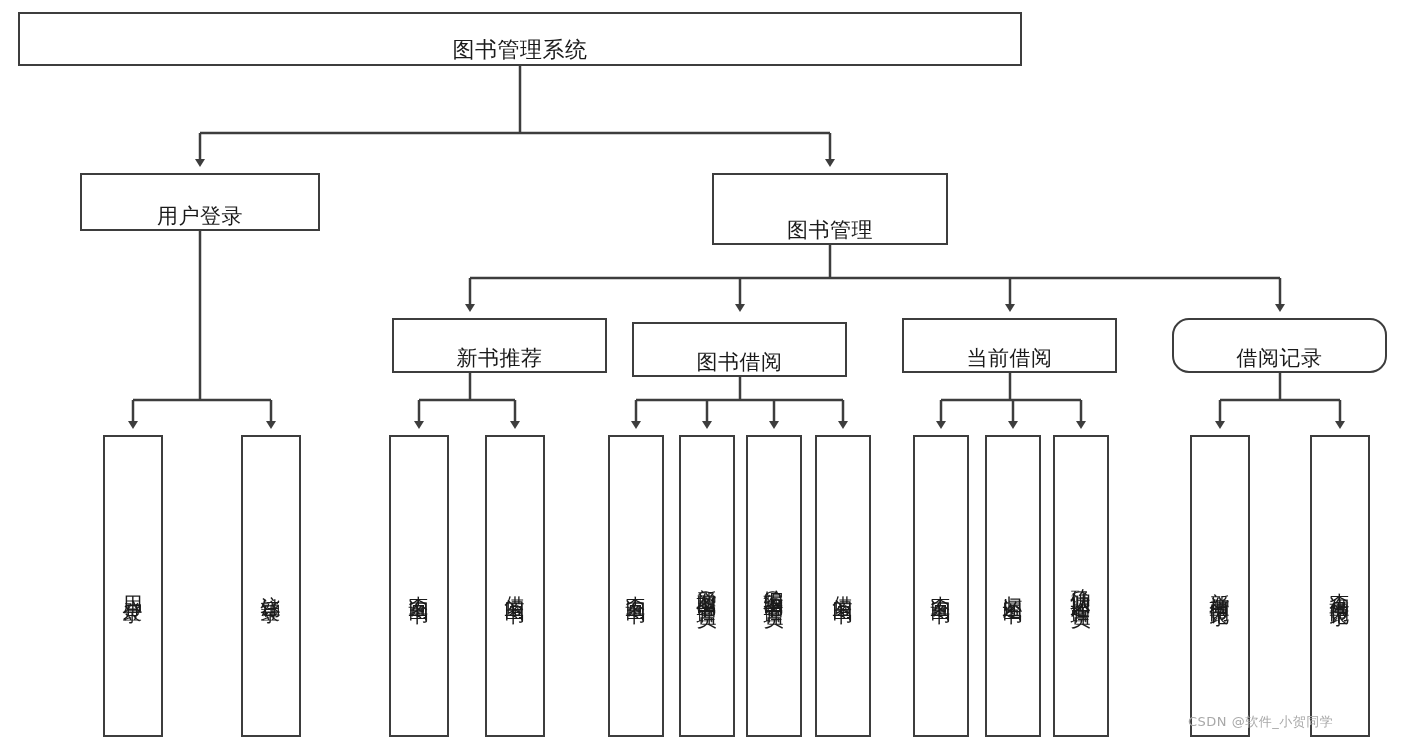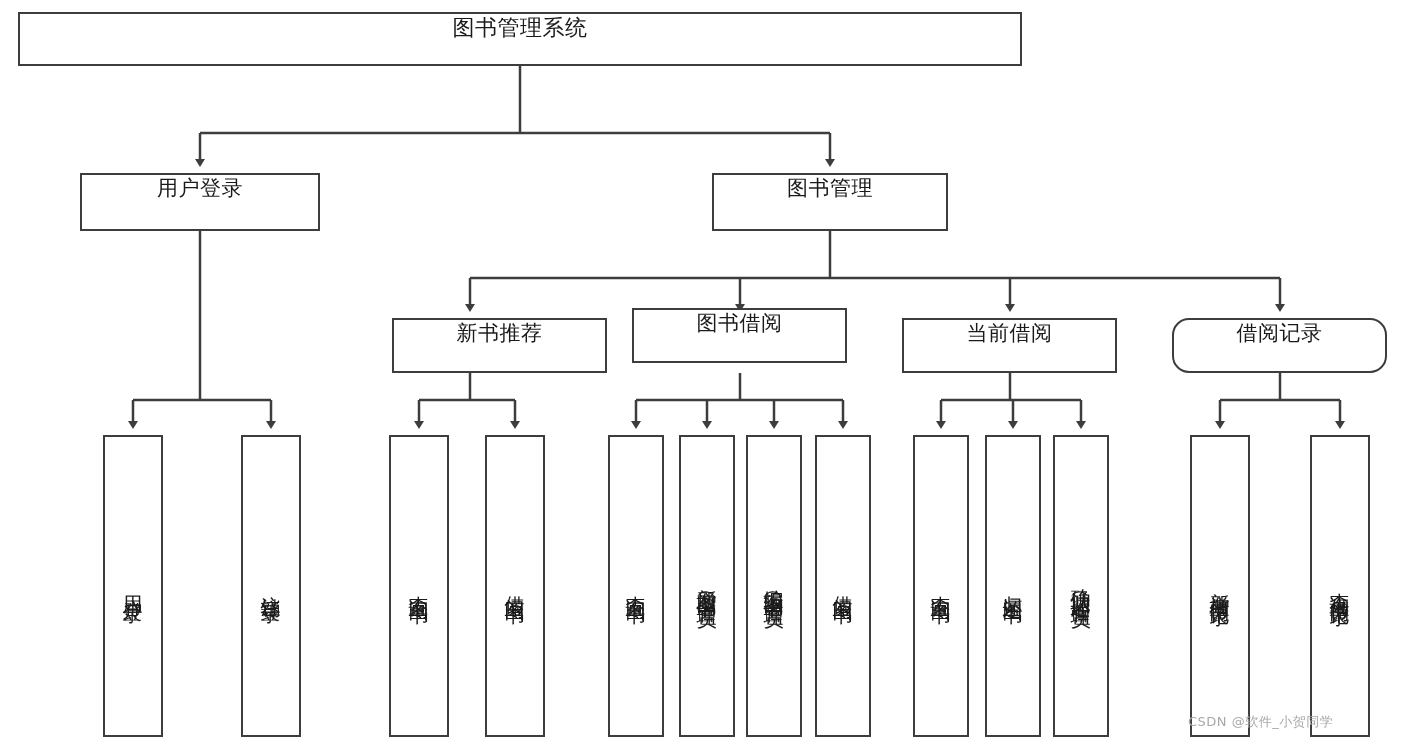--- a/index.html
+++ b/index.html
@@ -24,21 +24,21 @@
     width: 1405px;
     height: 747px;
     pointer-events: none;
   }
   .node {
     position: absolute;
     box-sizing: border-box;
     border: 2px solid #3d3d3d;
     background: #ffffff;
     display: flex;
-    align-items: flex-start;
+    align-items: flex-end;
     justify-content: center;
     color: #1a1a1a;
   }
   .node-label {
     display: block;
     text-align: center;
     line-height: 1.26;
     white-space: nowrap;
   }
   .node.horiz .node-label {
@@ -124,29 +124,29 @@
   </svg>
 
   <div class="node root horiz" style="left:18px; top:12px; width:1004px; height:54px;">
     <span class="node-label">图书管理系统</span>
   </div>
 
   <div class="node horiz" style="left:80px; top:173px; width:240px; height:58px;">
     <span class="node-label">用户登录</span>
   </div>
 
-  <div class="node horiz" style="left:712px; top:173px; width:236px; height:58px;">
+  <div class="node horiz" style="left:712px; top:173px; width:236px; height:72px;">
     <span class="node-label">图书管理</span>
   </div>
 
   <div class="node horiz" style="left:362px; top:318px; width:215px; height:55px;margin-left:30px;">
     <span class="node-label">新书推荐</span>
   </div>
 
-  <div class="node horiz" style="left:632px; top:308px; width:215px; height:55px;">
+  <div class="node horiz" style="left:632px; top:322px; width:215px; height:55px;">
     <span class="node-label">图书借阅</span>
   </div>
 
   <div class="node horiz" style="left:902px; top:318px; width:215px; height:55px;">
     <span class="node-label">当前借阅</span>
   </div>
 
   <div class="node horiz" style="left:1172px; top:318px; width:215px; height:55px;border-radius:17px;">
     <span class="node-label">借阅记录</span>
   </div>

